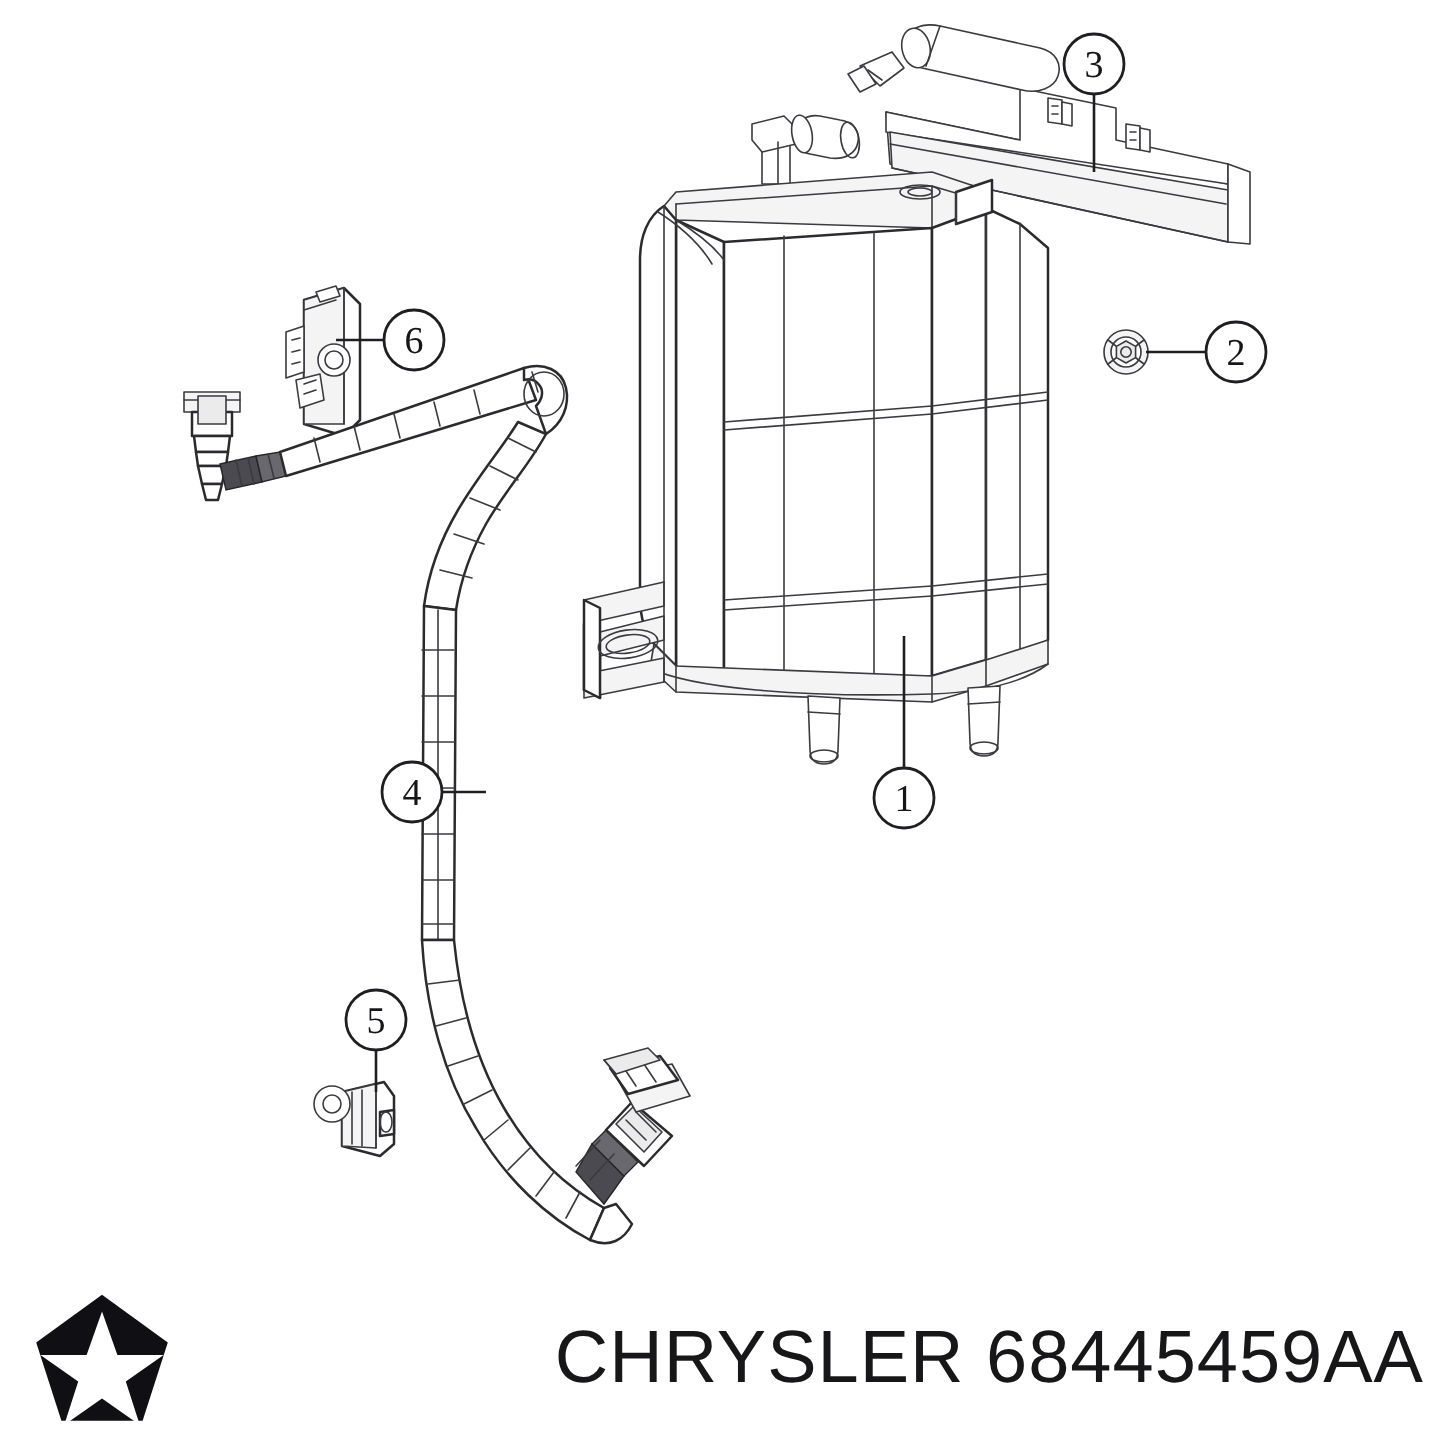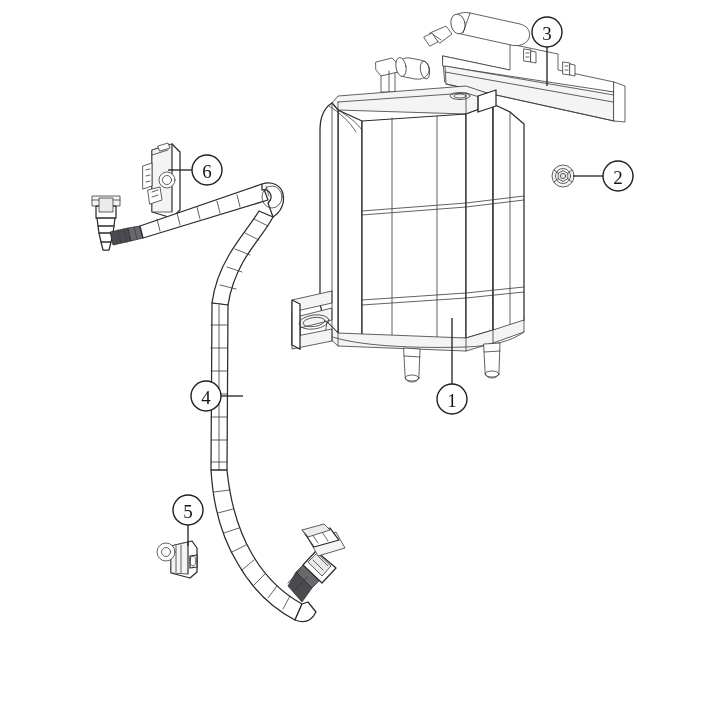--- a/index.html
+++ b/index.html
@@ -296,14 +296,21 @@
 
       <g>
         <line class="leader" x1="192" y1="170" x2="168" y2="170"></line>
         <circle class="bubble" cx="207" cy="170" r="15"></circle>
         <text class="callout-num" x="207" y="171">6</text>
       </g>
 
     </g>
   </svg>
 
+  <div class="footer-bar">
+    <svg class="brand-logo" viewBox="0 0 100 100">
+      <polygon points="50,2 97,36 79,92 21,92 3,36" fill="#101014"></polygon>
+      <polygon points="50,14 61,45 94,45 67,64 77,95 50,76 23,95 33,64 6,45 39,45" fill="#ffffff"></polygon>
+    </svg>
+    <div class="footer-text">CHRYSLER 68445459AA</div>
+  </div>
 
 </div>
 
 </body></html>

